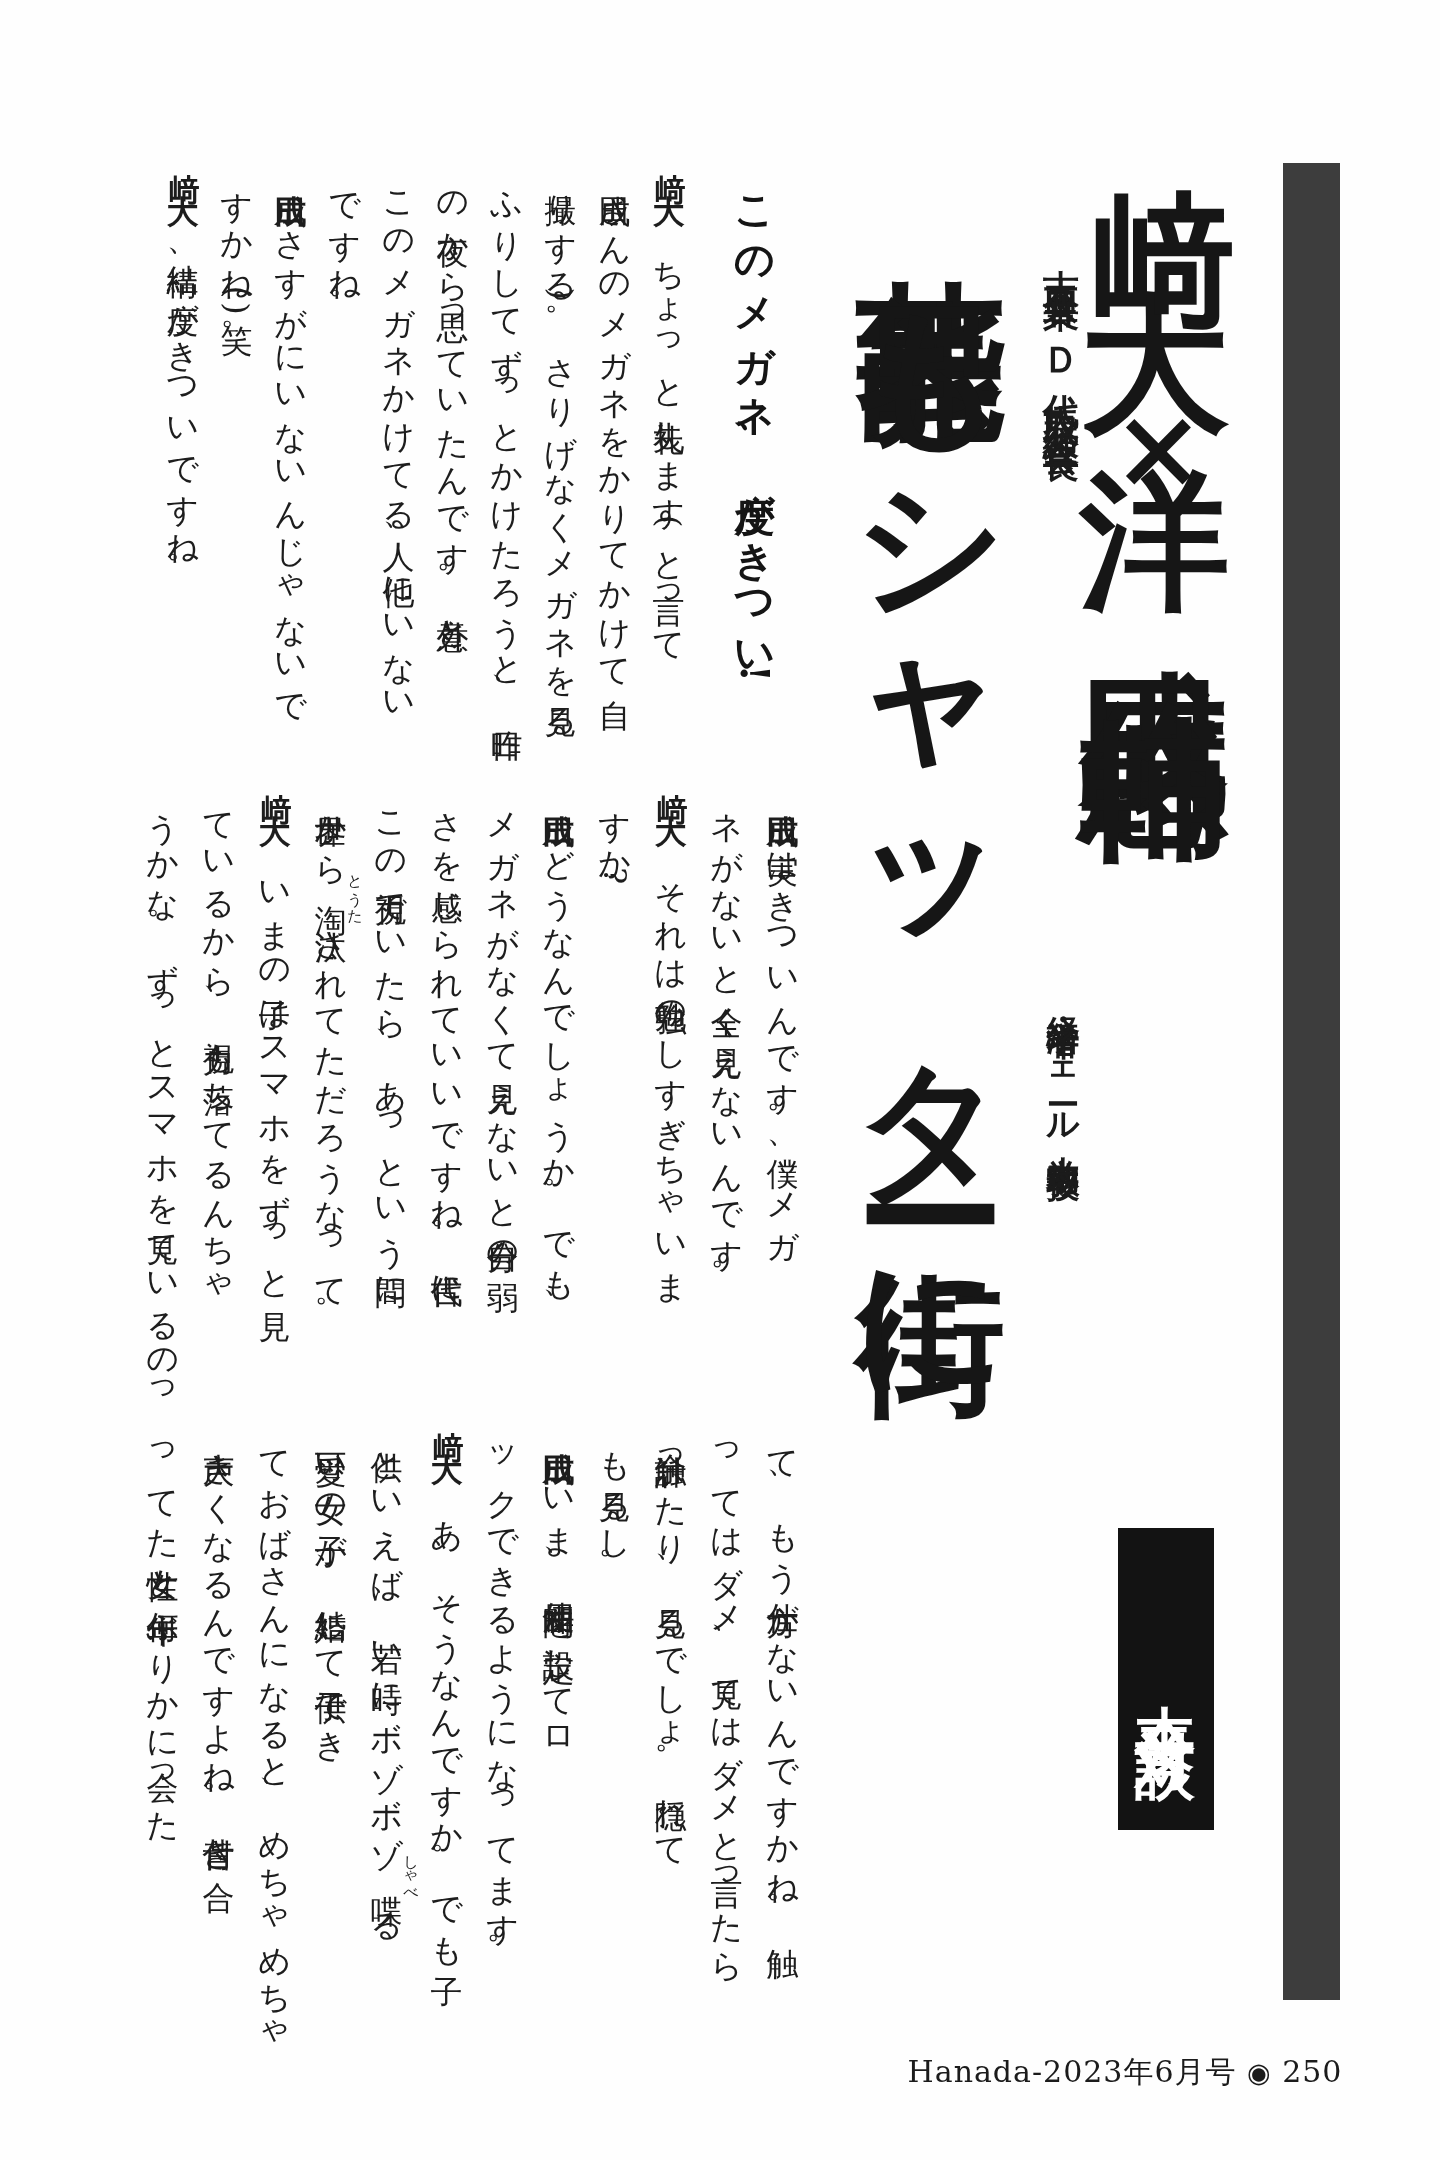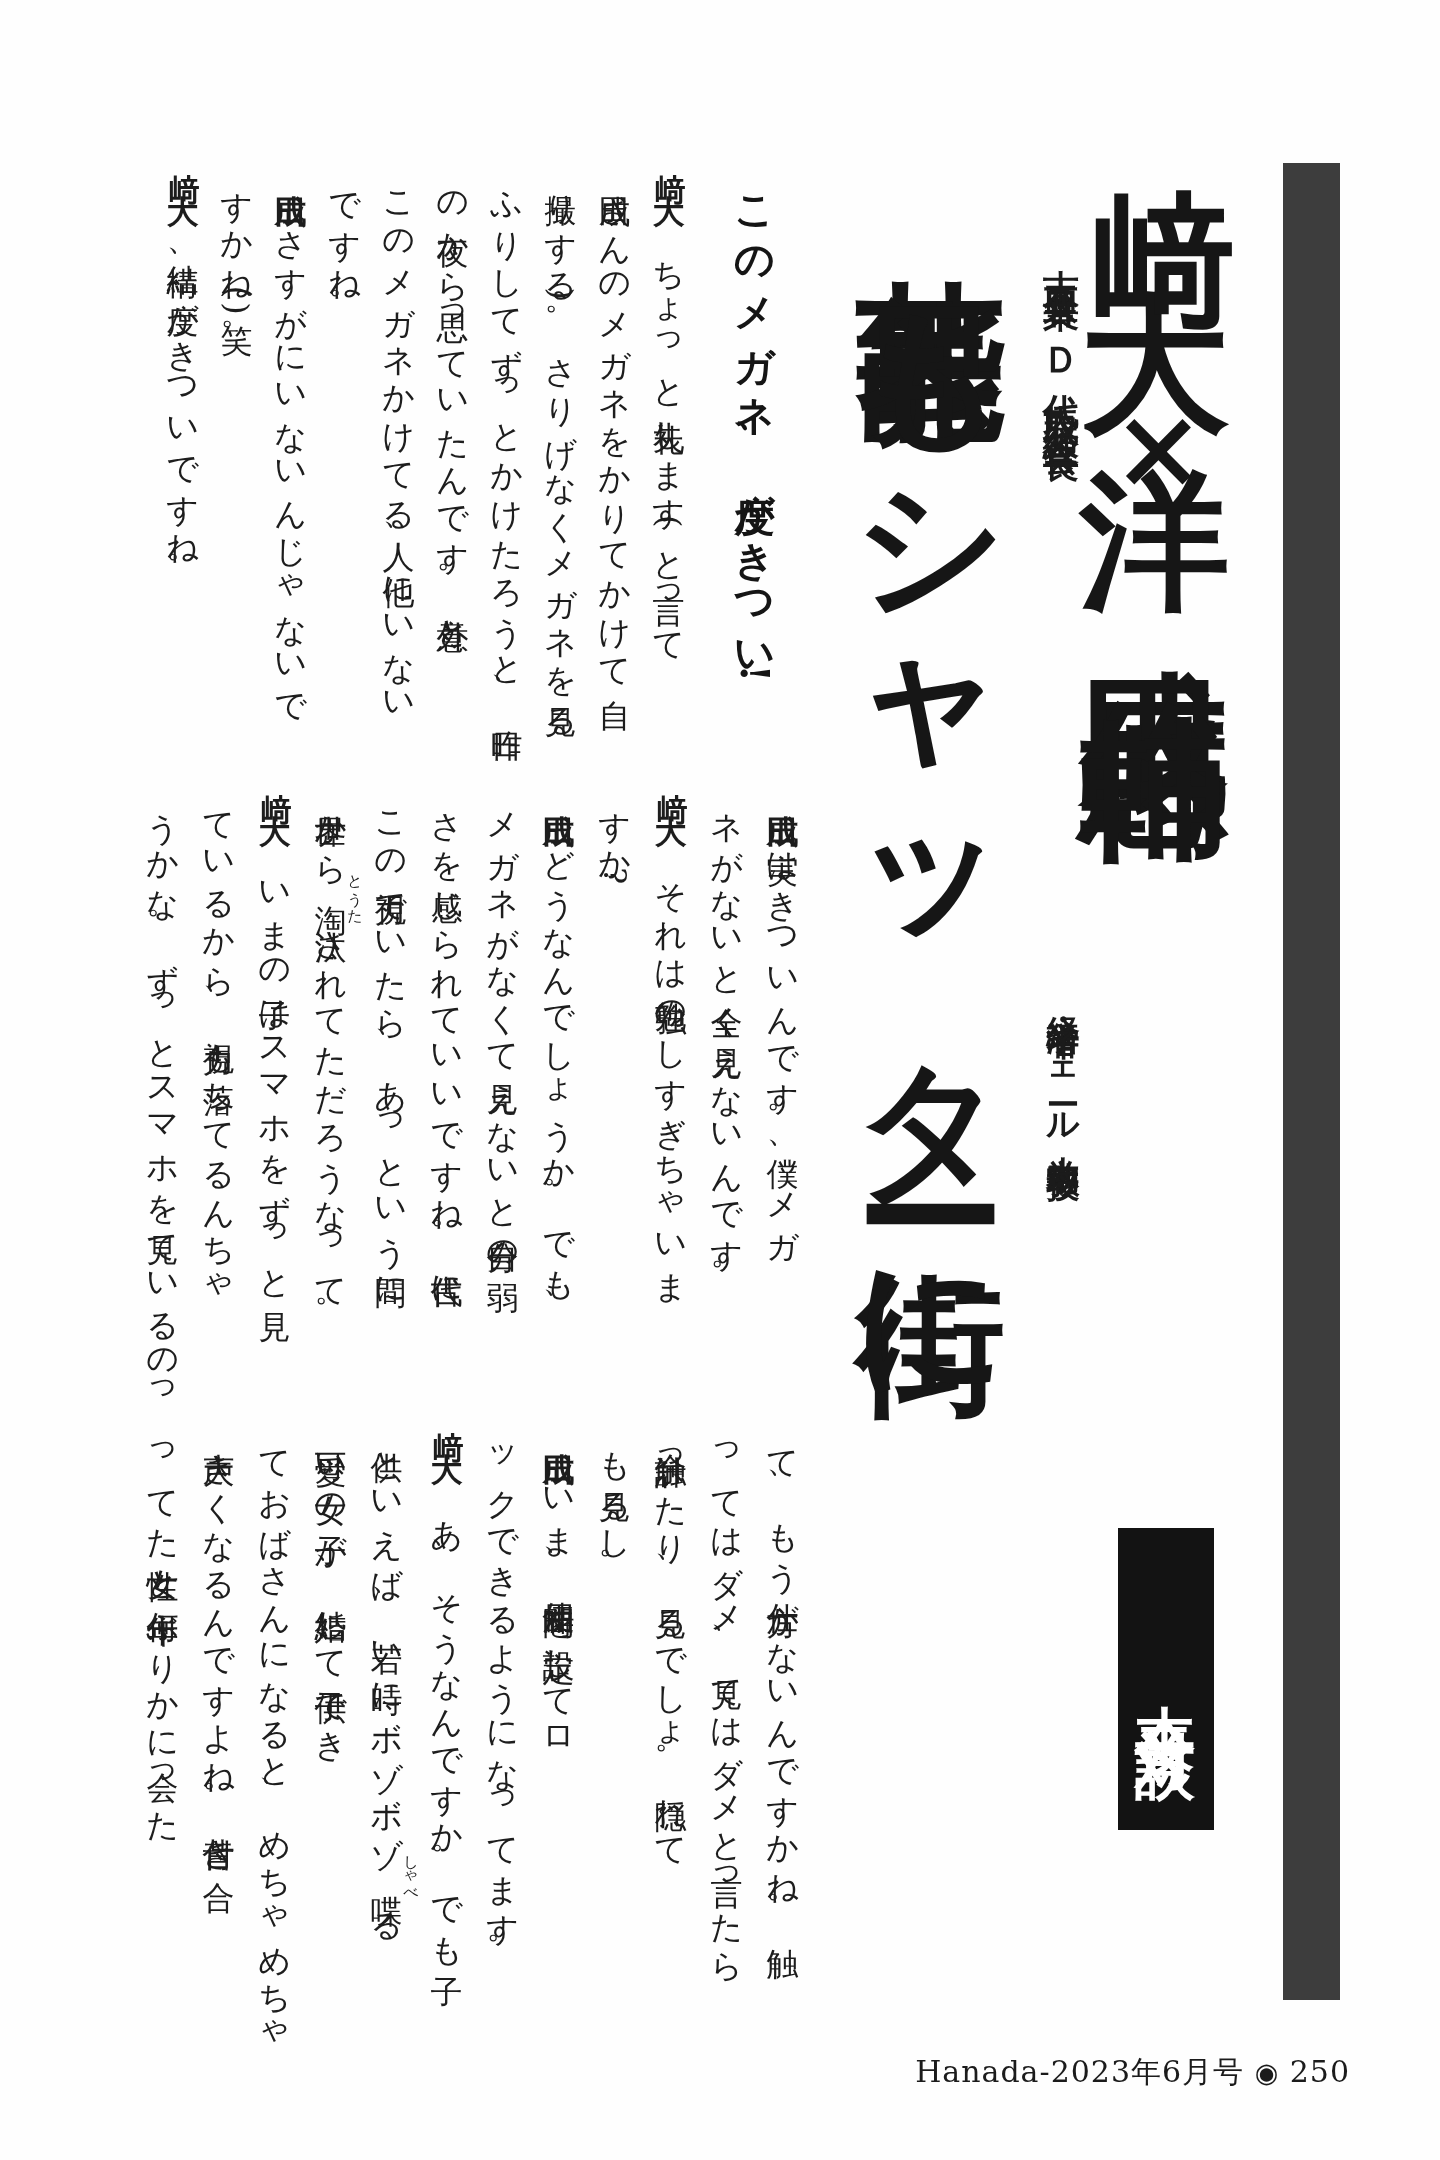--- a/index.html
+++ b/index.html
@@ -67,21 +67,21 @@
   .band1{right:744px;top:170px;height:600px;}
   .band1 .col{line-height:54px;}
   .band2{right:629px;top:790px;height:600px;}
   .band3{right:629px;top:1428px;height:560px;}
   .spk{font-family:"DejaVu Sans","Liberation Sans",sans-serif;font-weight:700;}
   ruby{ruby-align:center;}
   rt{font-size:15px;letter-spacing:0;font-weight:400;font-family:"DejaVu Sans","Liberation Sans",sans-serif;}
   
   .footer{
     position:absolute;left:900px;top:2052px;width:450px;
-    text-align:right;font-size:30px;letter-spacing:1px;color:#1b1b1b;
+    text-align:center;font-size:30px;letter-spacing:1px;color:#1b1b1b;
   }
   .footer .bull{font-size:27px;}
 </style>
 </head>
 <body>
 
 <div class="page">
 
   <div class="side-bar"></div>
 

